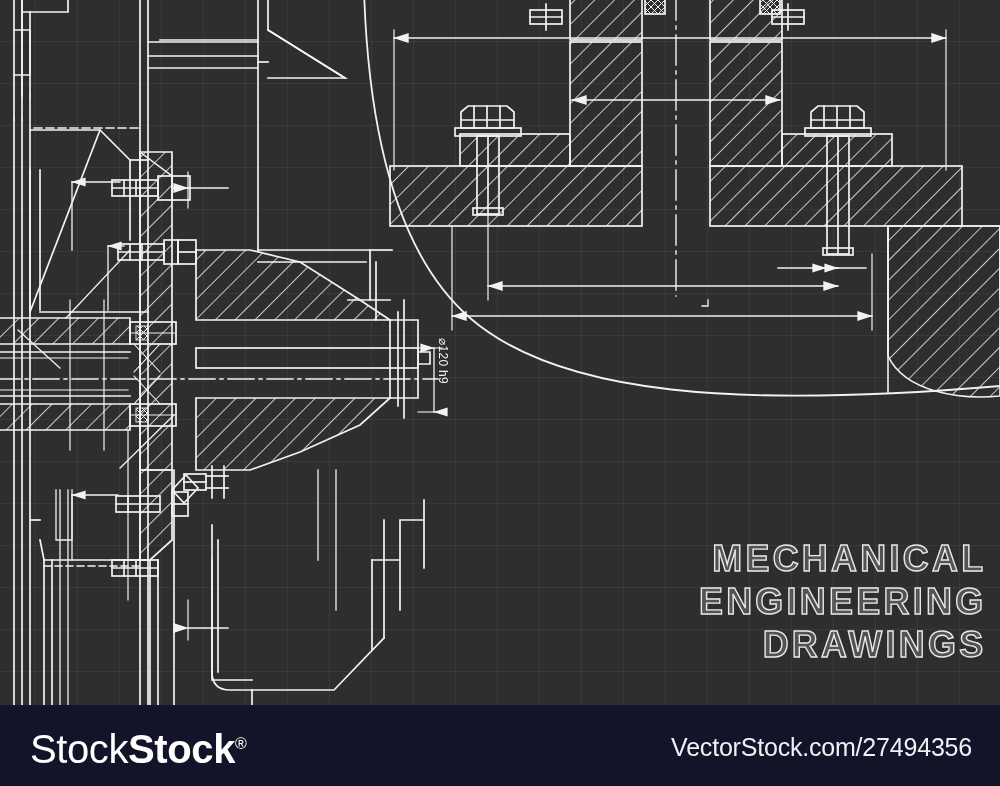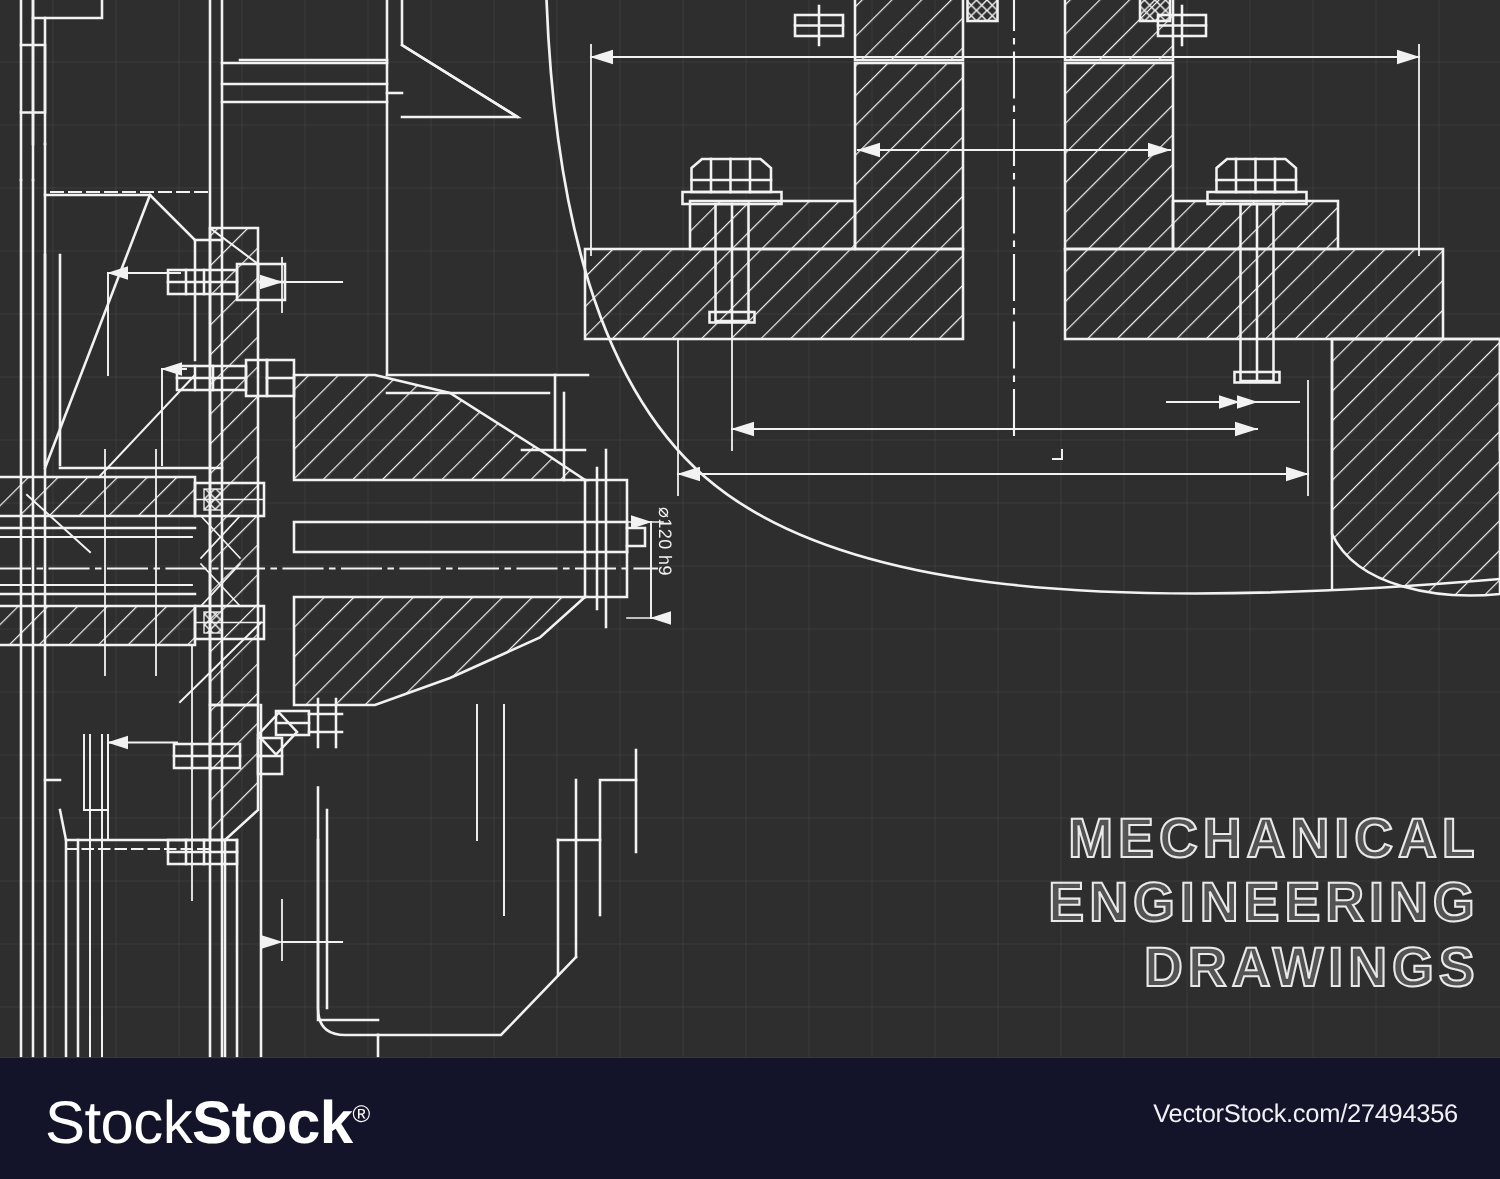--- a/index.html
+++ b/index.html
@@ -89,21 +89,21 @@
     font-size:16px;
     vertical-align:super;
     font-weight:400;
     letter-spacing:0;
   }
   #brand-url{
     position:absolute;
     right:28px;
     top:733px;
     color:#f0f0f5;
-    font-size:17px;
+    font-size:25px;
     letter-spacing:-.2px;
     white-space:nowrap;
   }
 </style>
 </head>
 <body>
 
 <div id="stage">
 
   <div id="canvas-area">

